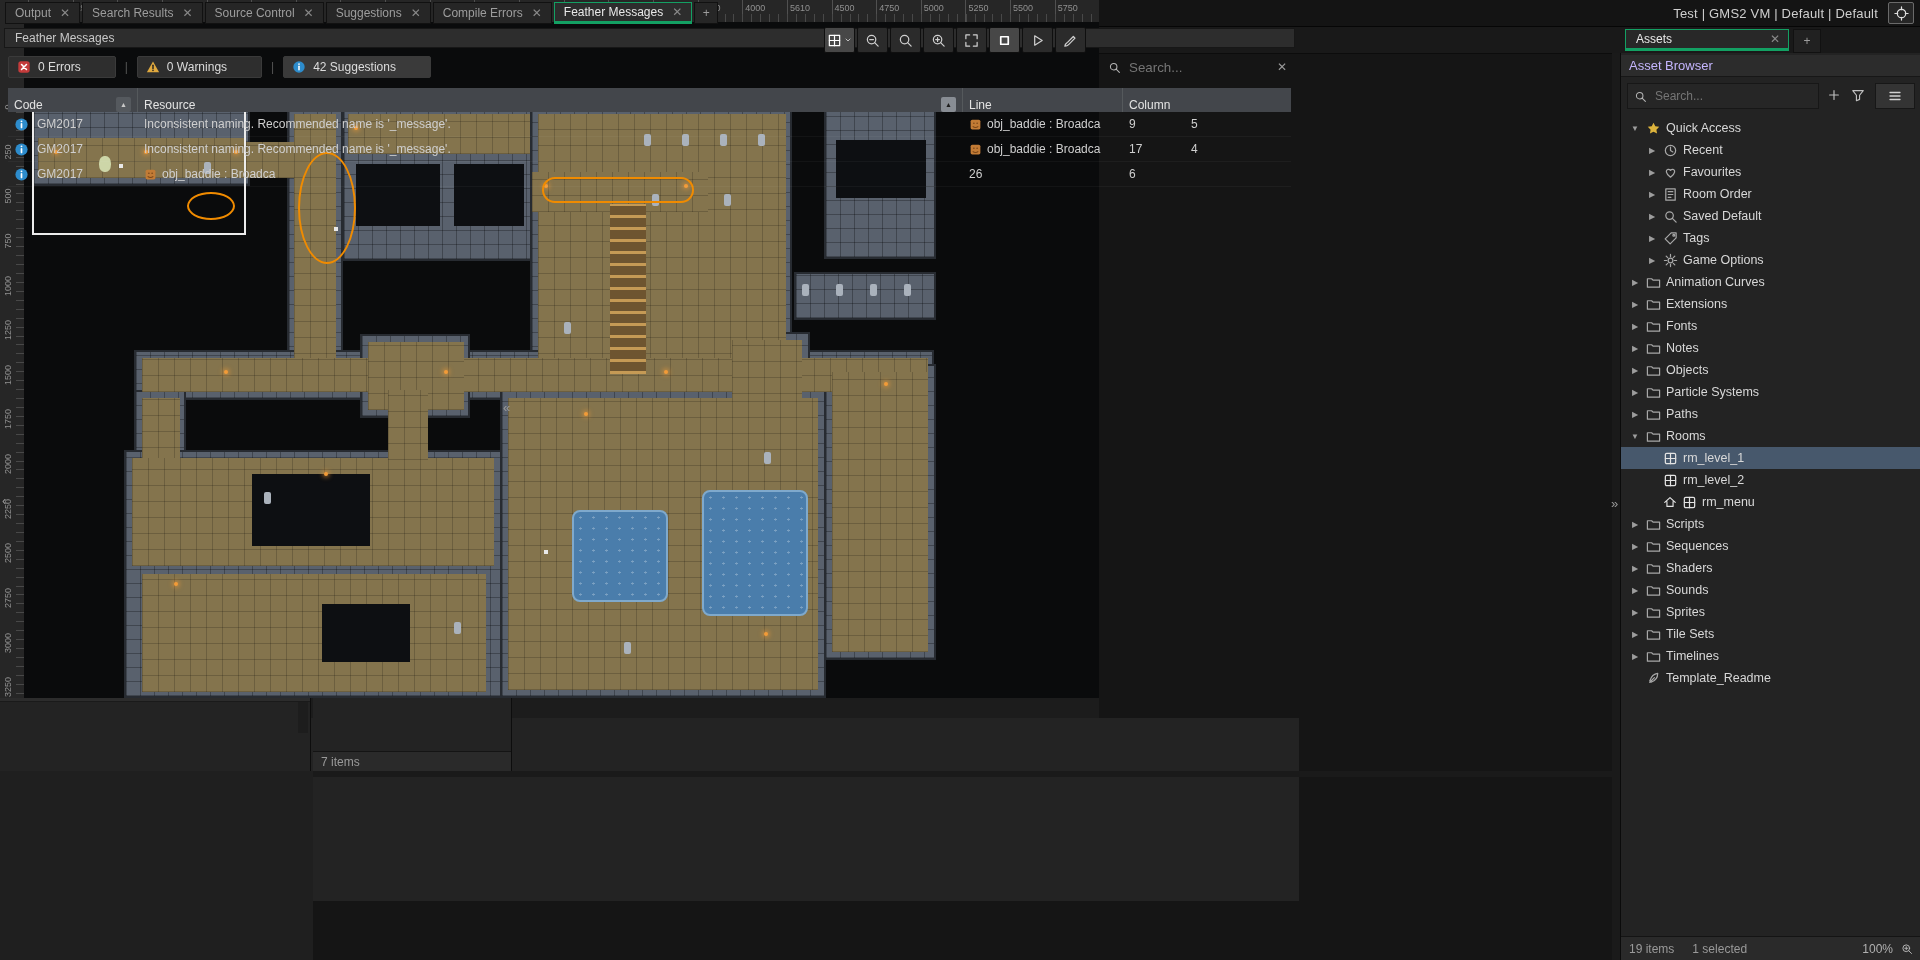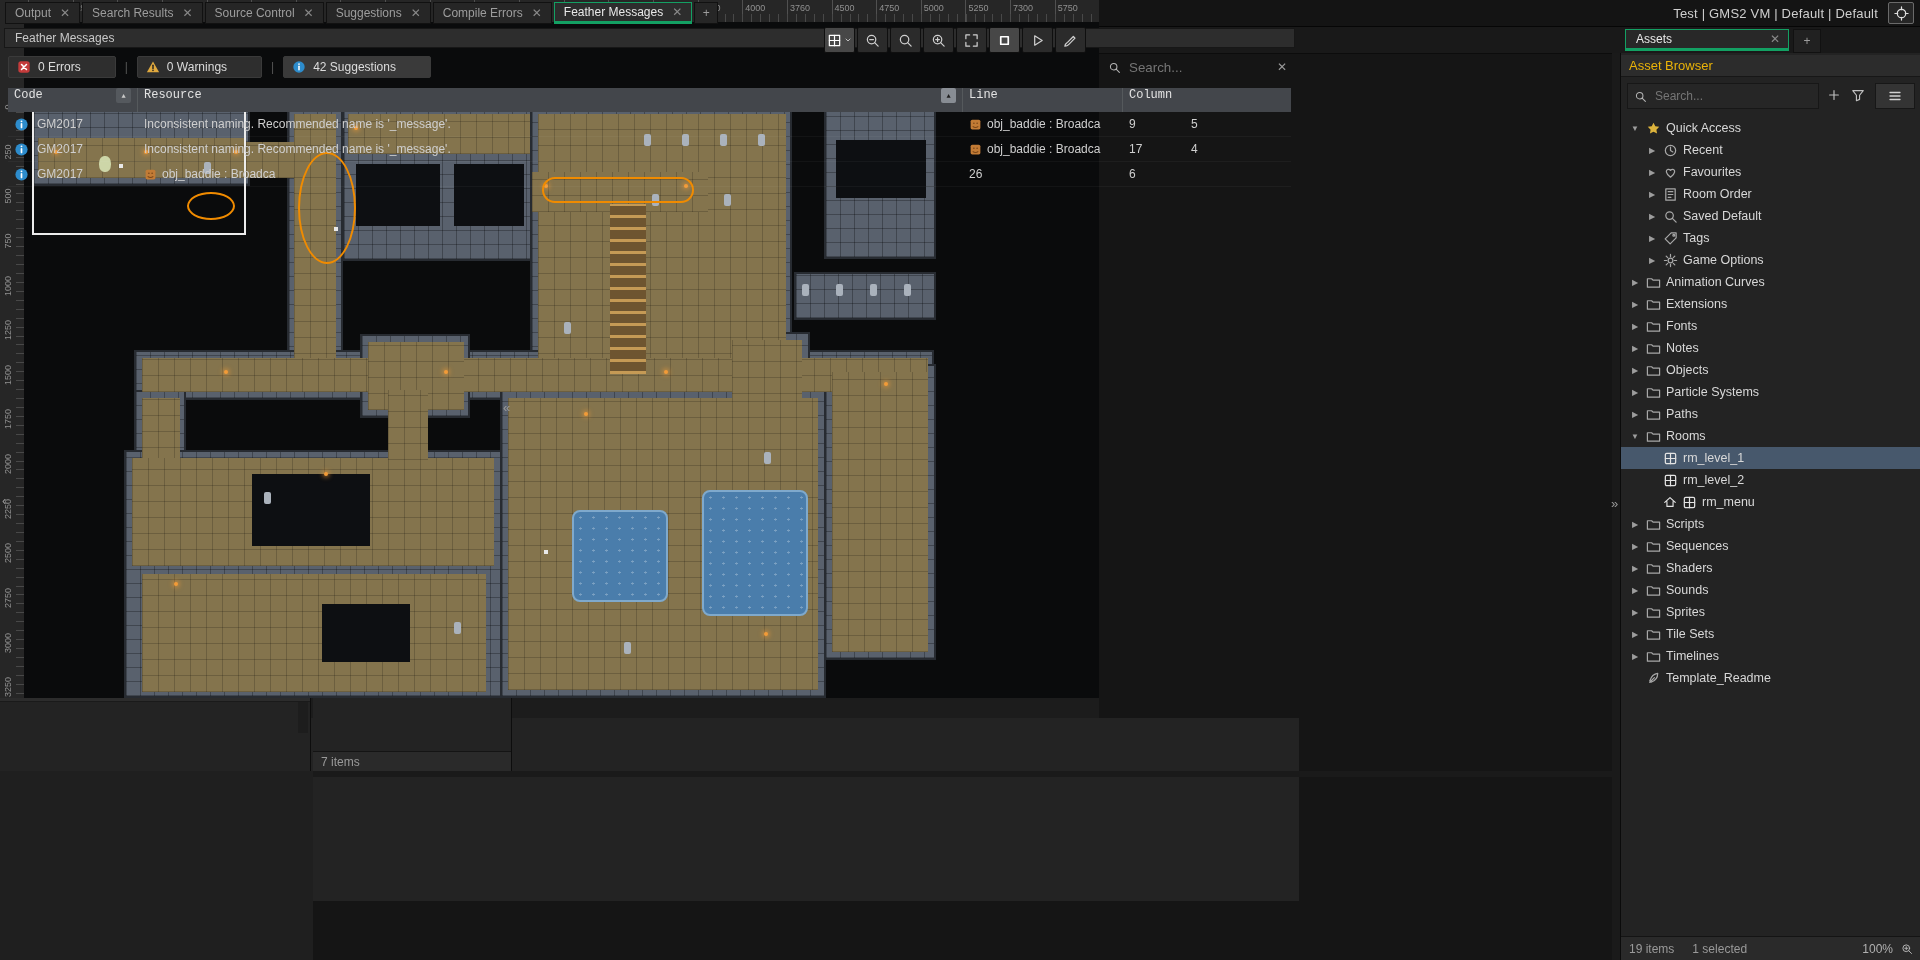--- a/index.html
+++ b/index.html
@@ -133,28 +133,28 @@
   #bp-status{position:absolute;left:4px;top:54px;width:1291px;height:26px;display:flex;align-items:center;gap:9px;}
   .st-btn{height:22px;background:#2e2e2e;border:1px solid #3a3a3a;border-radius:2px;color:#dcdcdc;display:flex;align-items:center;gap:7px;padding:0 34px 0 8px;font-size:12px;}
   .st-btn.lit{background:#3a3a3a;}
   .st-sep{color:#555;}
   #bp-search{position:absolute;right:34px;top:0;height:26px;display:flex;align-items:center;gap:6px;color:#8a8a8a;}
   #bp-search input{width:130px;background:transparent;border:none;color:#cfcfcf;}
   #bp-search-x{position:absolute;right:8px;top:6px;color:#9a9a9a;}
   #ftable{position:absolute;left:8px;top:88px;width:1283px;}
   .frow,#fheader{display:grid;grid-template-columns:130px 1fr 160px 62px 106px;align-items:center;}
   #fheader{height:24px;background:#43464b;color:#e3e3e3;font-size:12px;}
-  #fheader .hcell{display:flex;align-items:flex-start;height:100%;padding:0 6px;border-right:1px solid #55595c;box-sizing:border-box;position:relative;font-family:Liberation Mono, monospace;}
+  #fheader .hcell{display:flex;align-items:flex-end;height:100%;padding:0 6px;border-right:1px solid #55595c;box-sizing:border-box;position:relative;}
   .sortbox{width:15px;height:15px;background:#55595e;color:#c8c8c8;font-size:7px;display:flex;align-items:center;justify-content:center;border-radius:2px;margin-left:auto;}
   .sortbox.hl{background:#888d94;color:#1d1d1d;}
   .frow{height:24px;color:#cfcfcf;border-bottom:1px solid rgba(255,255,255,.04);font-size:12px;}
   .fcell{padding:0 6px;display:flex;align-items:center;gap:8px;overflow:hidden;white-space:nowrap;}
 
   
-  #ab-header{position:absolute;left:0;top:2px;width:300px;height:22px;background:#2c2c2c;border-bottom:1px solid #171717;display:flex;align-items:center;padding-left:8px;box-sizing:border-box;color:#eab308;font-size:13px;}
+  #ab-header{position:absolute;left:0;top:2px;width:300px;height:22px;background:#2c2c2c;border-bottom:1px solid #171717;display:flex;align-items:center;padding-left:8px;box-sizing:border-box;color:#c4b5fd;font-size:13px;}
   #ab-search{position:absolute;left:6px;top:30px;width:192px;height:26px;background:#262626;border:1px solid #171717;display:flex;align-items:center;gap:6px;padding:0 6px;box-sizing:border-box;}
   #ab-search input{flex:1;background:transparent;border:none;color:#cfcfcf;font-size:12px;min-width:0;}
   .ab-ic{position:absolute;top:35px;color:#c0c0c0;}
   #ab-burger{position:absolute;left:254px;top:30px;width:40px;height:26px;background:#343434;border:1px solid #171717;display:flex;align-items:center;justify-content:center;color:#d0d0d0;padding:0;}
   #asset-tree{position:absolute;left:0;top:64px;width:300px;}
   .tree-row{height:22px;display:flex;align-items:center;gap:5px;color:#d8d8d8;font-size:12.5px;box-sizing:border-box;}
   .tree-row.sel{background:#47586c;}
   .tree-row .arr{width:12px;font-size:8px;color:#9d9d9d;text-align:center;flex:0 0 auto;}
   .tree-ic{color:#a8a8a8;display:flex;}
   .tree-ic.white{color:#e4e4e4;}
@@ -671,26 +671,26 @@
       <span class="hlab" style="left:316.48px">1750</span>
       <span class="hlab" style="left:361.12px">2000</span>
       <span class="hlab" style="left:405.76px">2250</span>
       <span class="hlab" style="left:450.4px">2500</span>
       <span class="hlab" style="left:495.03999999999996px">2750</span>
       <span class="hlab" style="left:539.68px">3000</span>
       <span class="hlab" style="left:584.3199999999999px">3250</span>
       <span class="hlab" style="left:628.96px">3500</span>
       <span class="hlab" style="left:673.6px">3750</span>
       <span class="hlab" style="left:718.24px">4000</span>
-      <span class="hlab" style="left:762.88px">3760</span>
+      <span class="hlab" style="left:762.88px">5610</span>
       <span class="hlab" style="left:807.52px">4500</span>
       <span class="hlab" style="left:852.16px">4750</span>
       <span class="hlab" style="left:896.8px">5000</span>
       <span class="hlab" style="left:941.4399999999999px">5250</span>
-      <span class="hlab" style="left:986.0799999999999px">7300</span>
+      <span class="hlab" style="left:986.0799999999999px">5500</span>
       <span class="hlab" style="left:1030.72px">5750</span>
     </div>
   <div id="vruler">
       <div class="ticks"></div>
       <span class="vlab" style="top:85px">0</span>
       <span class="vlab" style="top:129.64px">250</span>
       <span class="vlab" style="top:174.28px">500</span>
       <span class="vlab" style="top:218.92px">750</span>
       <span class="vlab" style="top:263.56px">1000</span>
       <span class="vlab" style="top:308.2px">1250</span>

